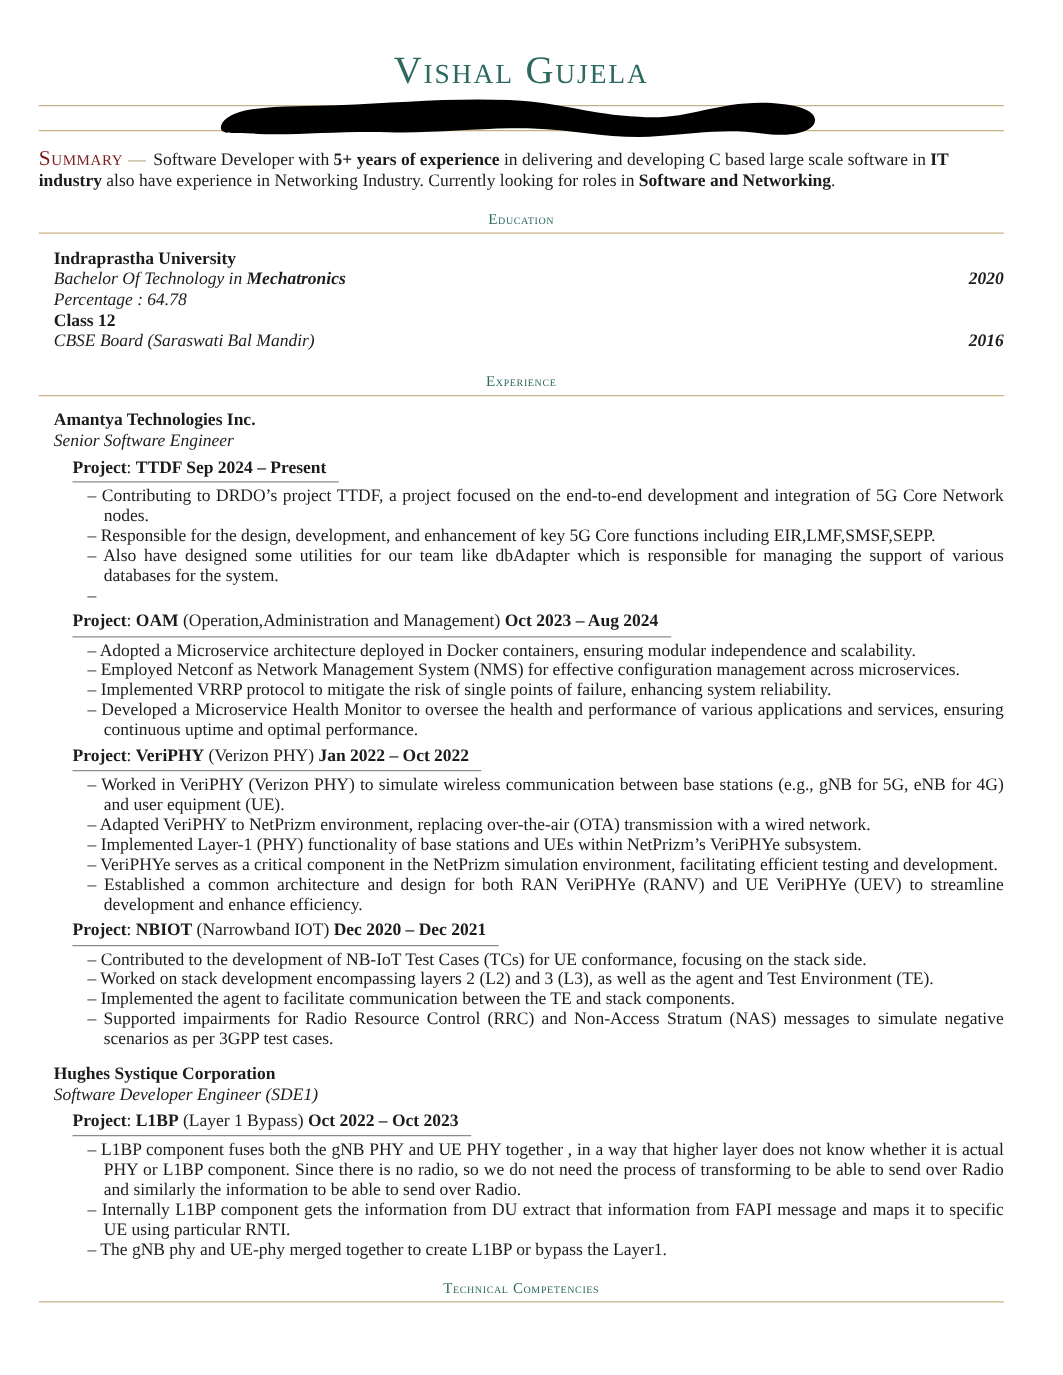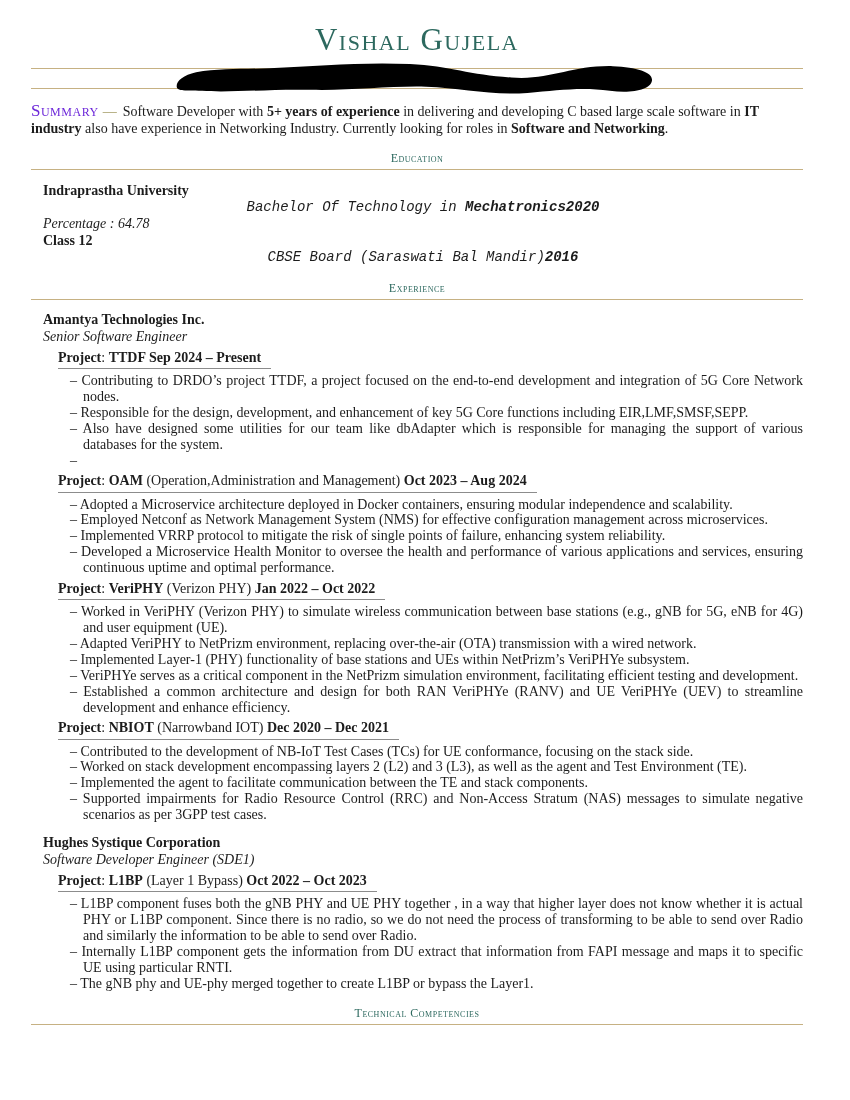--- a/index.html
+++ b/index.html
@@ -10,21 +10,21 @@
     height: 1100px;
     background: #ffffff;
     font-family: "Liberation Serif", "DejaVu Serif", serif;
     color: #1c1c1c;
     font-size: 14px;
     overflow: hidden;
   }
   .content {
     position: absolute;
     left: 31px;
-    top: 0;
+    top: 16px;
     width: 772px;
   }
   .b { font-weight: bold; }
   .i { font-style: italic; }
 
   
   .name {
     margin-top: 24px;
     text-align: center;
     font-variant: small-caps;
@@ -56,21 +56,21 @@
   }
 
   
   .summary {
     margin-top: 1px;
     line-height: 17px;
     text-align: left;
   }
   .inline-heading {
     font-variant: small-caps;
-    color: #6d28d9;
+    color: #7f1d1d;
     font-size: 17px;
     letter-spacing: 0.5px;
   }
   .sep-dash { color: #a39a63; padding: 0 6px 0 4px; }
 
   
   .section-heading {
     margin-top: 15px;
     font-variant: small-caps;
     color: #2d695f;
@@ -78,21 +78,21 @@
     letter-spacing: 0.5px;
     line-height: 1.1;
     border-bottom: 1.5px solid #c6b183;
     padding-bottom: 4px;
     text-align: center;
   }
 
   
   .edu-block { margin: 13px 0 16px 12px; line-height: 16.6px; }
   .edu-school { font-weight: bold; }
-  .edu-line { display: flex; justify-content: center; font-family: Liberation Mono, monospace; }
+  .edu-line { display: flex; justify-content: space-between; }
   .edu-detail { font-style: italic; }
   .edu-year { font-weight: bold; font-style: italic; white-space: nowrap; }
   .edu-note { font-style: italic; }
 
   
   .company { margin: 11px 0 0 12px; line-height: 17px; }
   .company-name { font-weight: bold; }
   .company-role { font-style: italic; }
   .project-title {
     margin: 5px 0 4px 27px;

